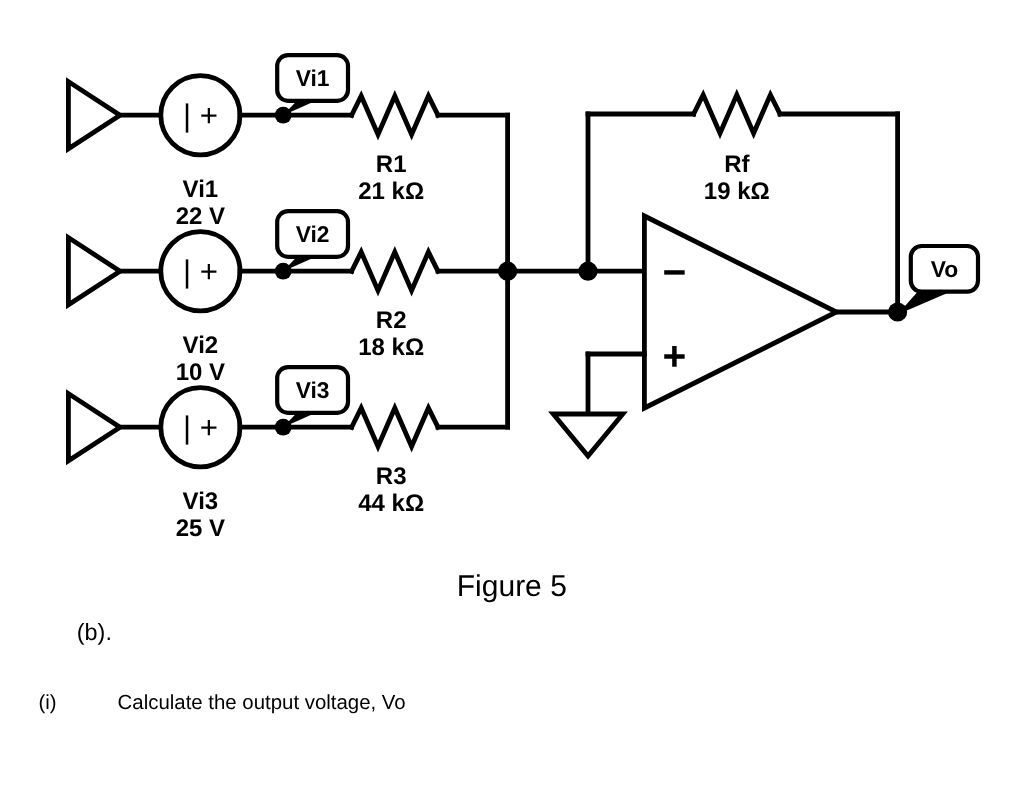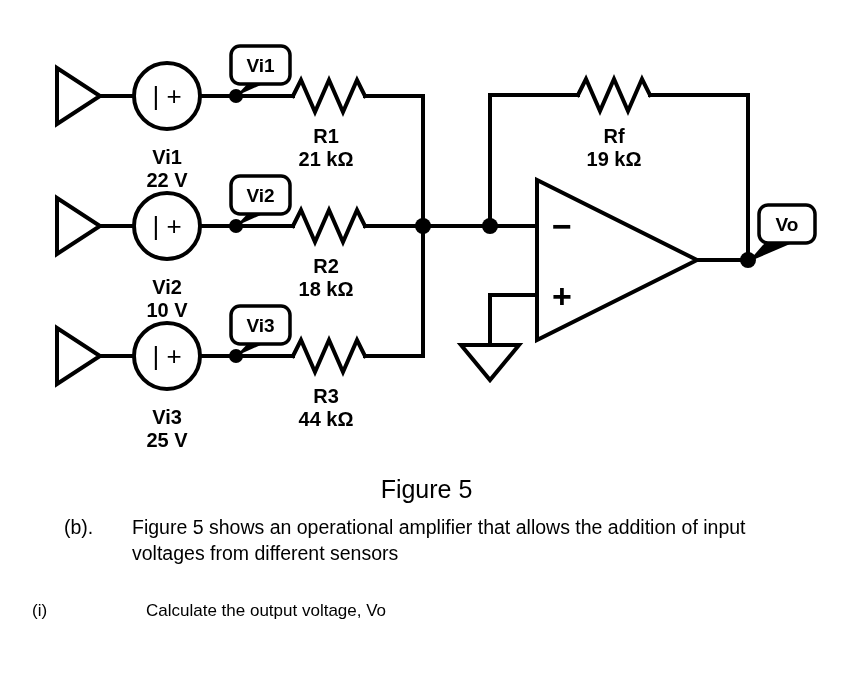--- a/index.html
+++ b/index.html
@@ -116,21 +116,20 @@
     padding-left: 32px;
     font-size: 17px;
     line-height: 1.3;
   }
   #q-i-marker {
     width: 66px;
     flex: 0 0 66px;
   }
   #q-i-text {
     flex: 1 1 auto;
-    margin-left: 48px;
   }
 </style>
 </head>
 <body>
 
 <div id="circuit-figure">
 <svg id="circuit-svg" viewBox="0 0 853 470" xmlns="http://www.w3.org/2000/svg">
 
   <g>
 
@@ -238,19 +237,18 @@
   </g>
 
 </svg>
 </div>
 
 <div id="figure-caption">Figure 5</div>
 
 <div id="question-block">
   <div class="q-row" id="q-row-b">
     <div id="q-b-marker">(b).</div>
-    <div id="q-b-text">Figure 5 shows an operational amplifier that allows the addition of input voltages  from different sensors</div>
   </div>
   <div class="q-row" id="q-row-i">
     <div id="q-i-marker">(i)</div>
     <div id="q-i-text">Calculate the output voltage, Vo</div>
   </div>
 </div>
 
 </body></html>

